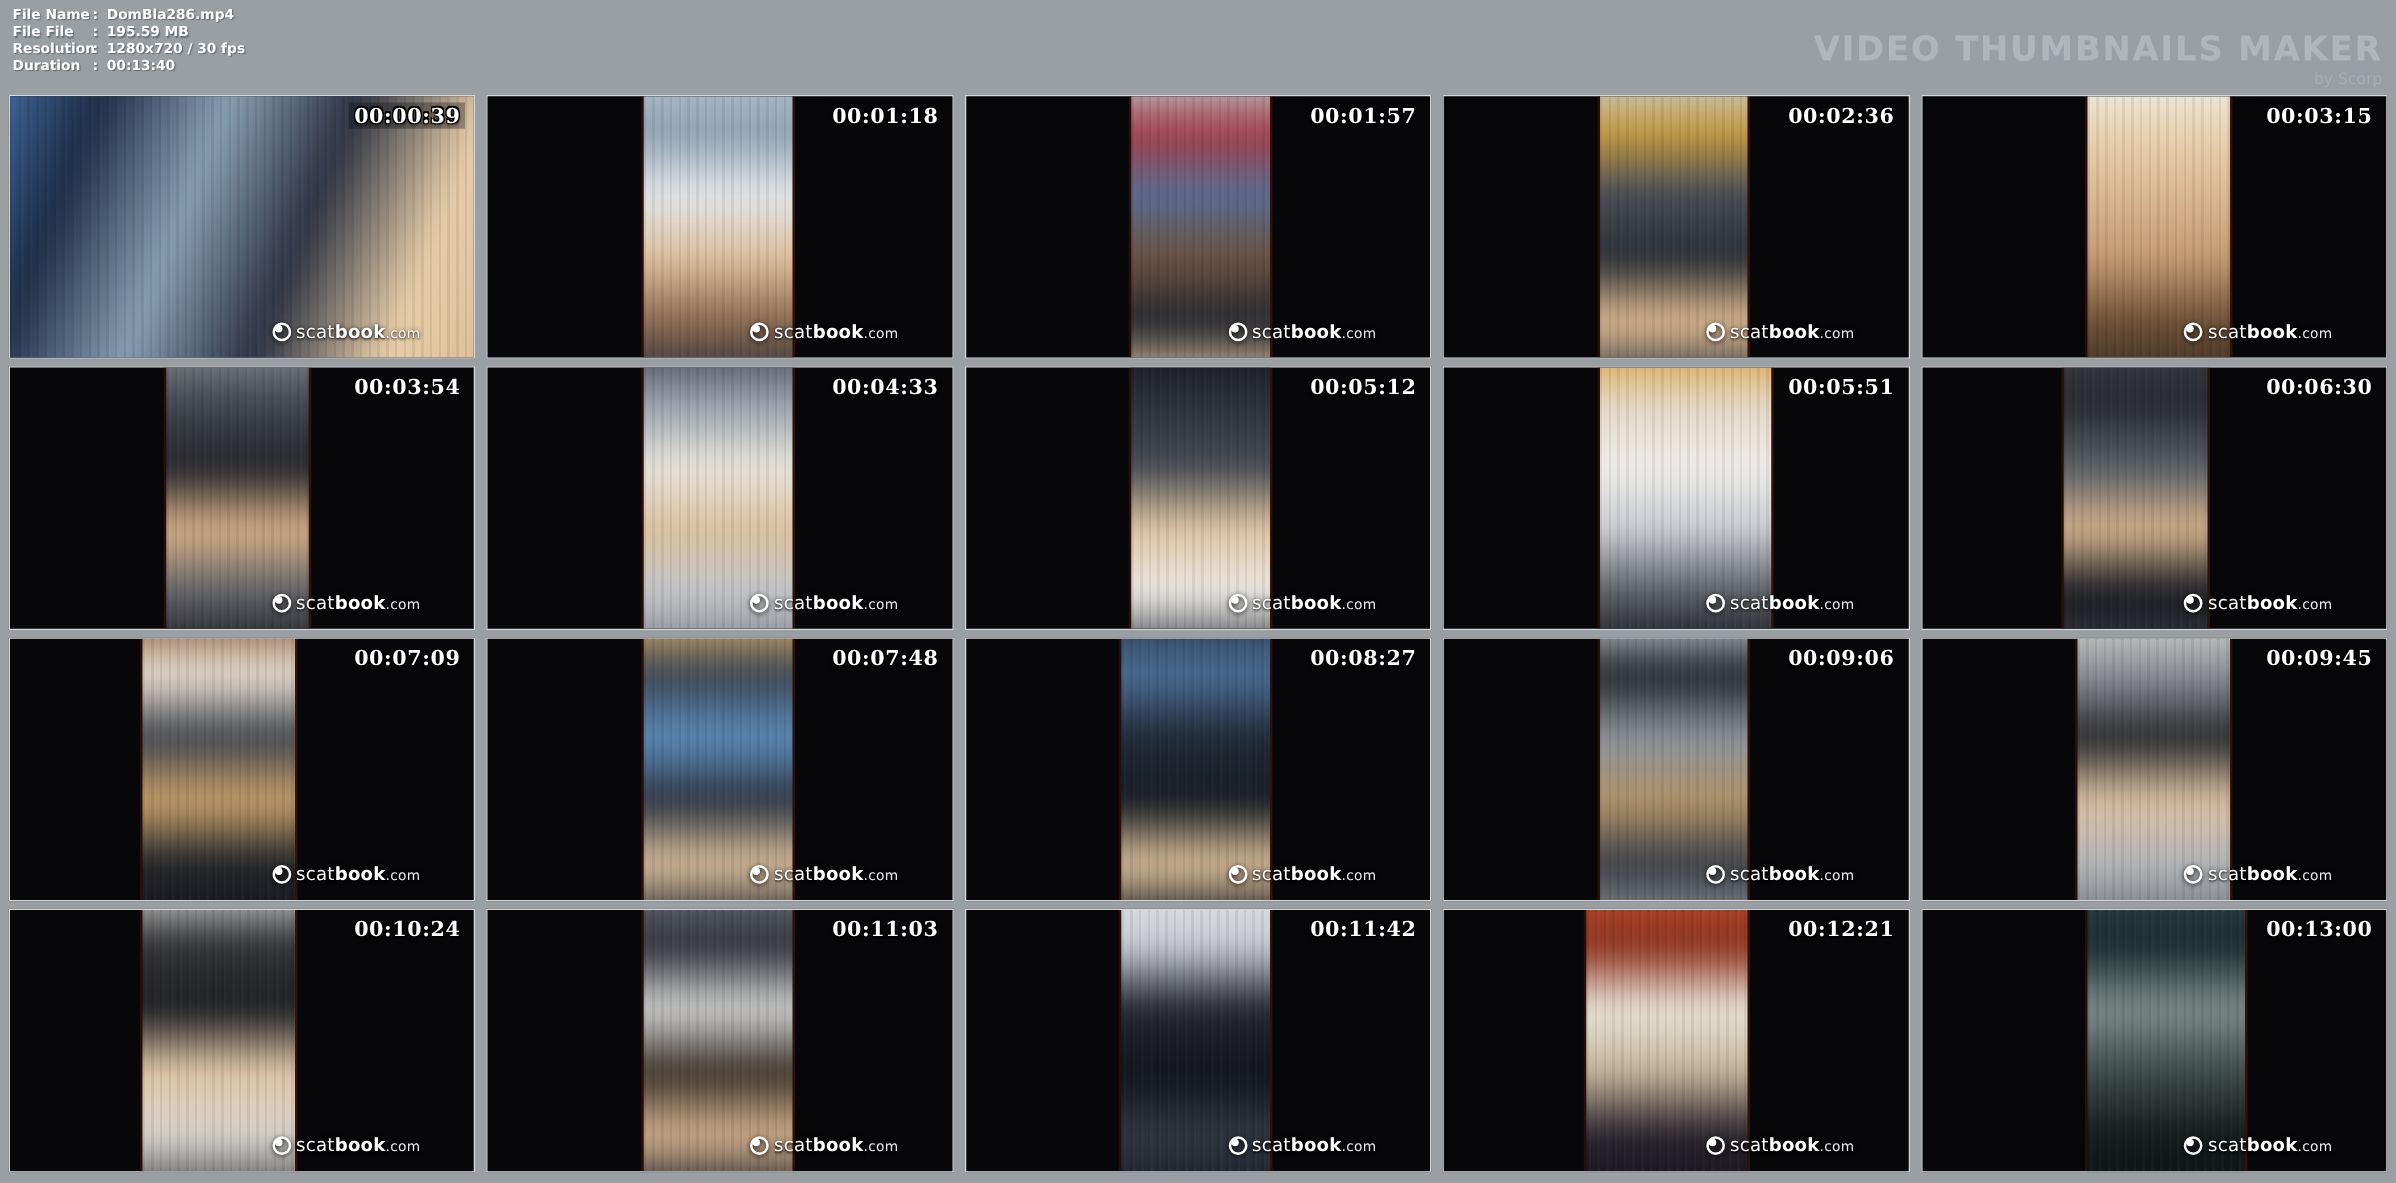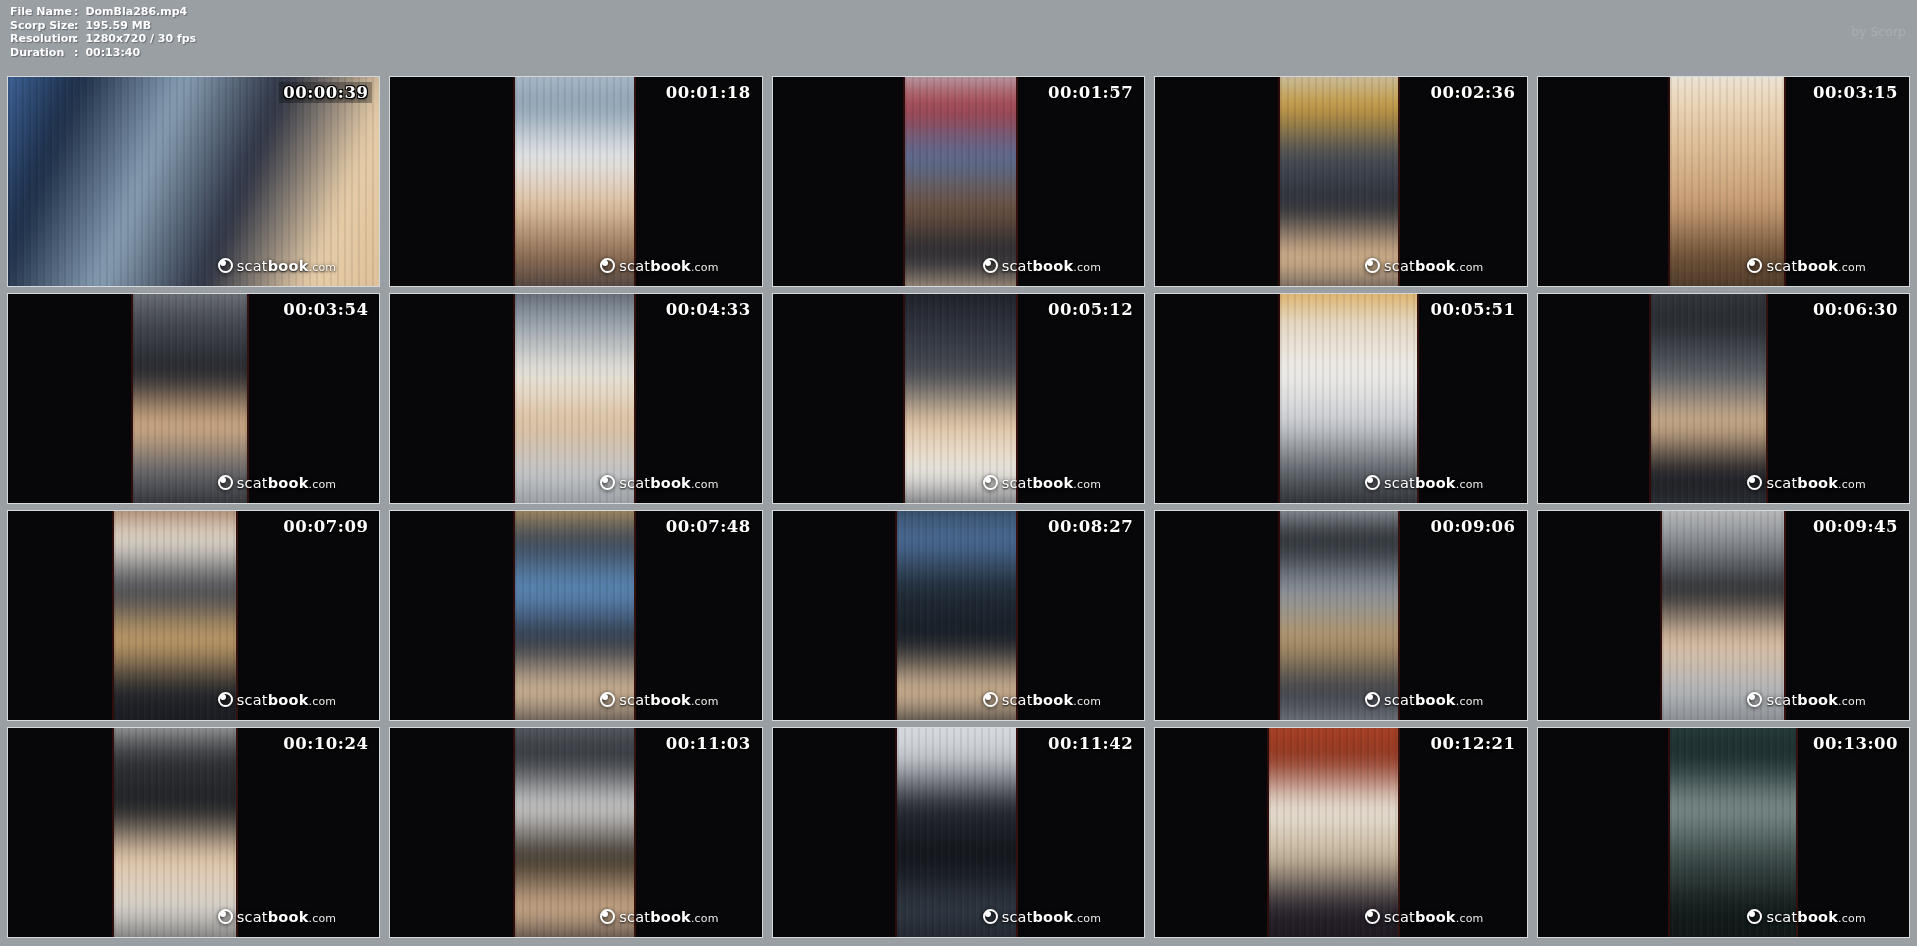--- a/index.html
+++ b/index.html
@@ -86,30 +86,31 @@
 <body>
 
 <div id="app">
 
   <header>
     <div class="info">
       <div class="row">
         <span class="lbl">File Name</span><span class="colon">:</span><span class="val">DomBla286.mp4</span>
       </div>
       <div class="row">
-        <span class="lbl">Scorp Size</span><span class="colon">:</span><span class="val">195.59 MB</span>
+        <span class="lbl">File File</span><span class="colon">:</span><span class="val">195.59 MB</span>
       </div>
       <div class="row">
         <span class="lbl">Resolution</span><span class="colon">:</span><span class="val">1280x720 / 30 fps</span>
       </div>
       <div class="row">
         <span class="lbl">Duration</span><span class="colon">:</span><span class="val">00:13:40</span>
       </div>
     </div>
     <div class="brand">
+      <div class="brand-title">VIDEO THUMBNAILS MAKER</div>
       <div class="brand-sub">by Scorp</div>
     </div>
   </header>
 
   <main class="grid">
     <figure class="tile">
       <div class="strip full" style="left: 0%; width: 100%;">
           <div class="grad" style="background: linear-gradient(112deg, rgb(74, 116, 176), rgb(28, 44, 68), rgb(138, 160, 180), rgb(42, 48, 64), rgb(230, 205, 170), rgb(217, 188, 150));"></div>
         </div>
       <div class="ts">00:00:39</div>

